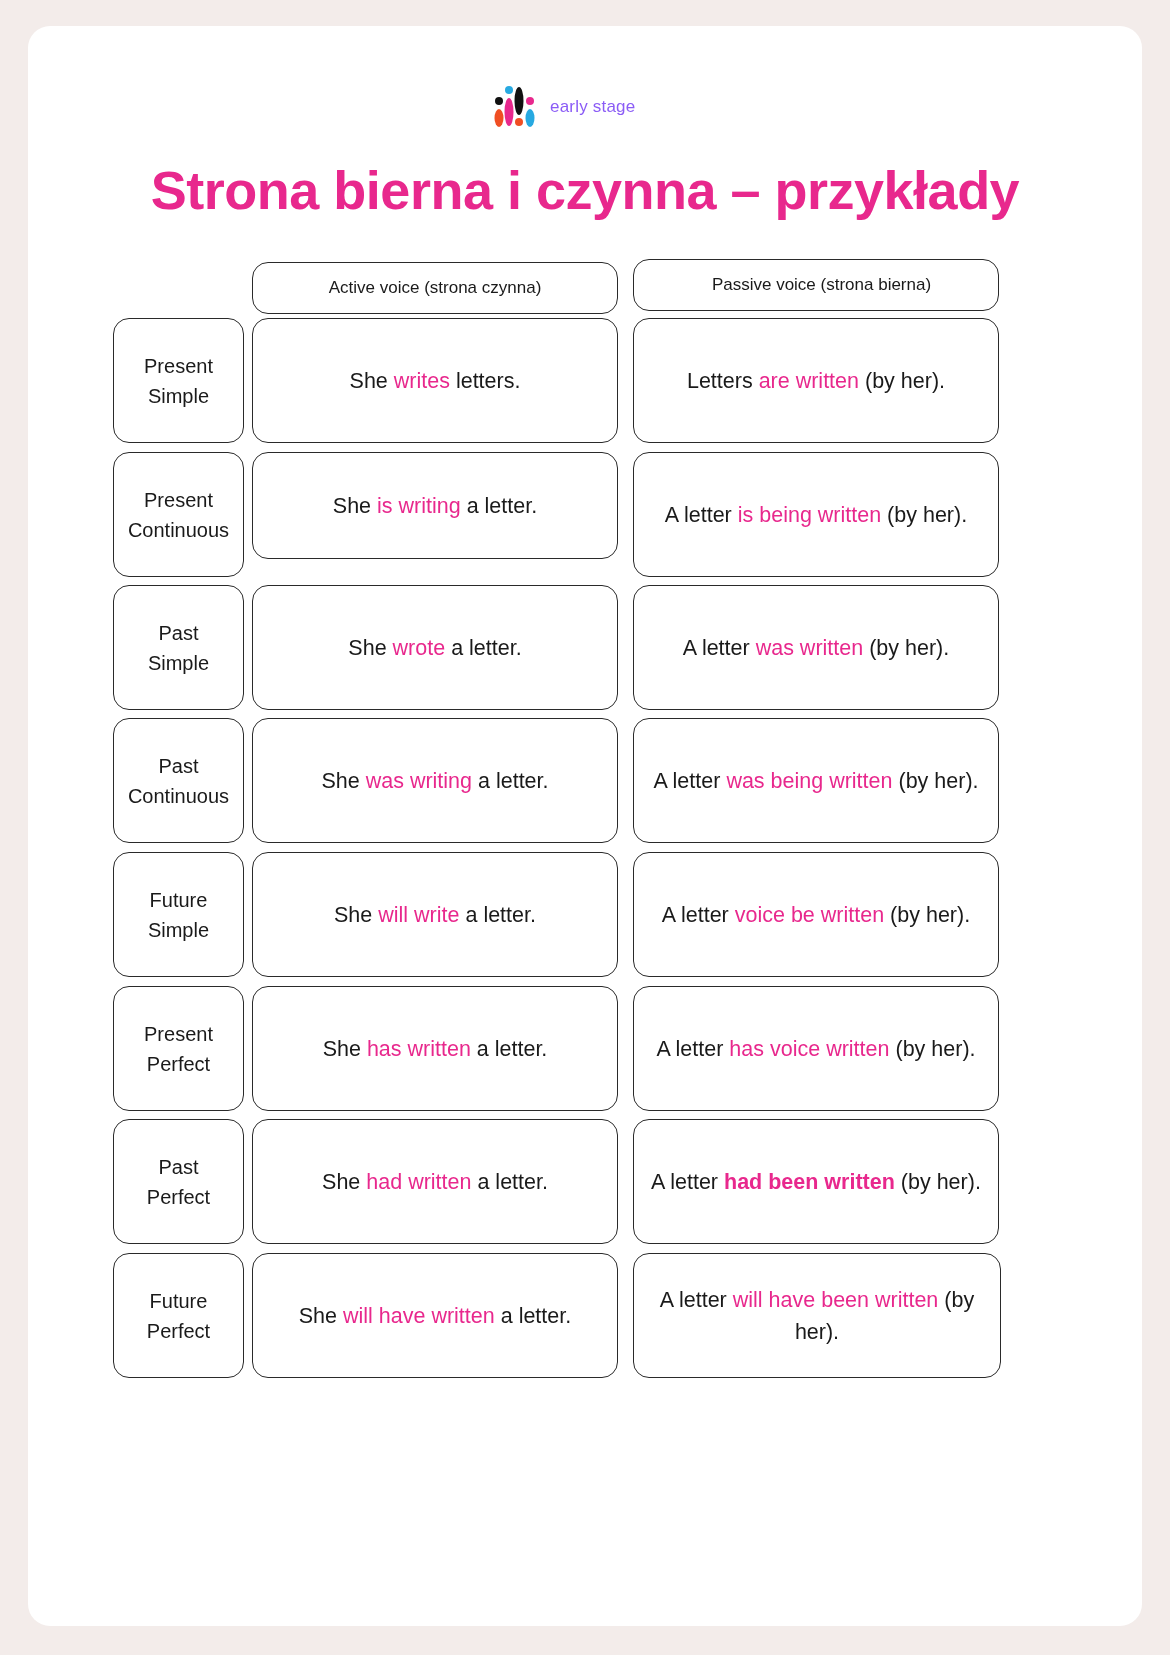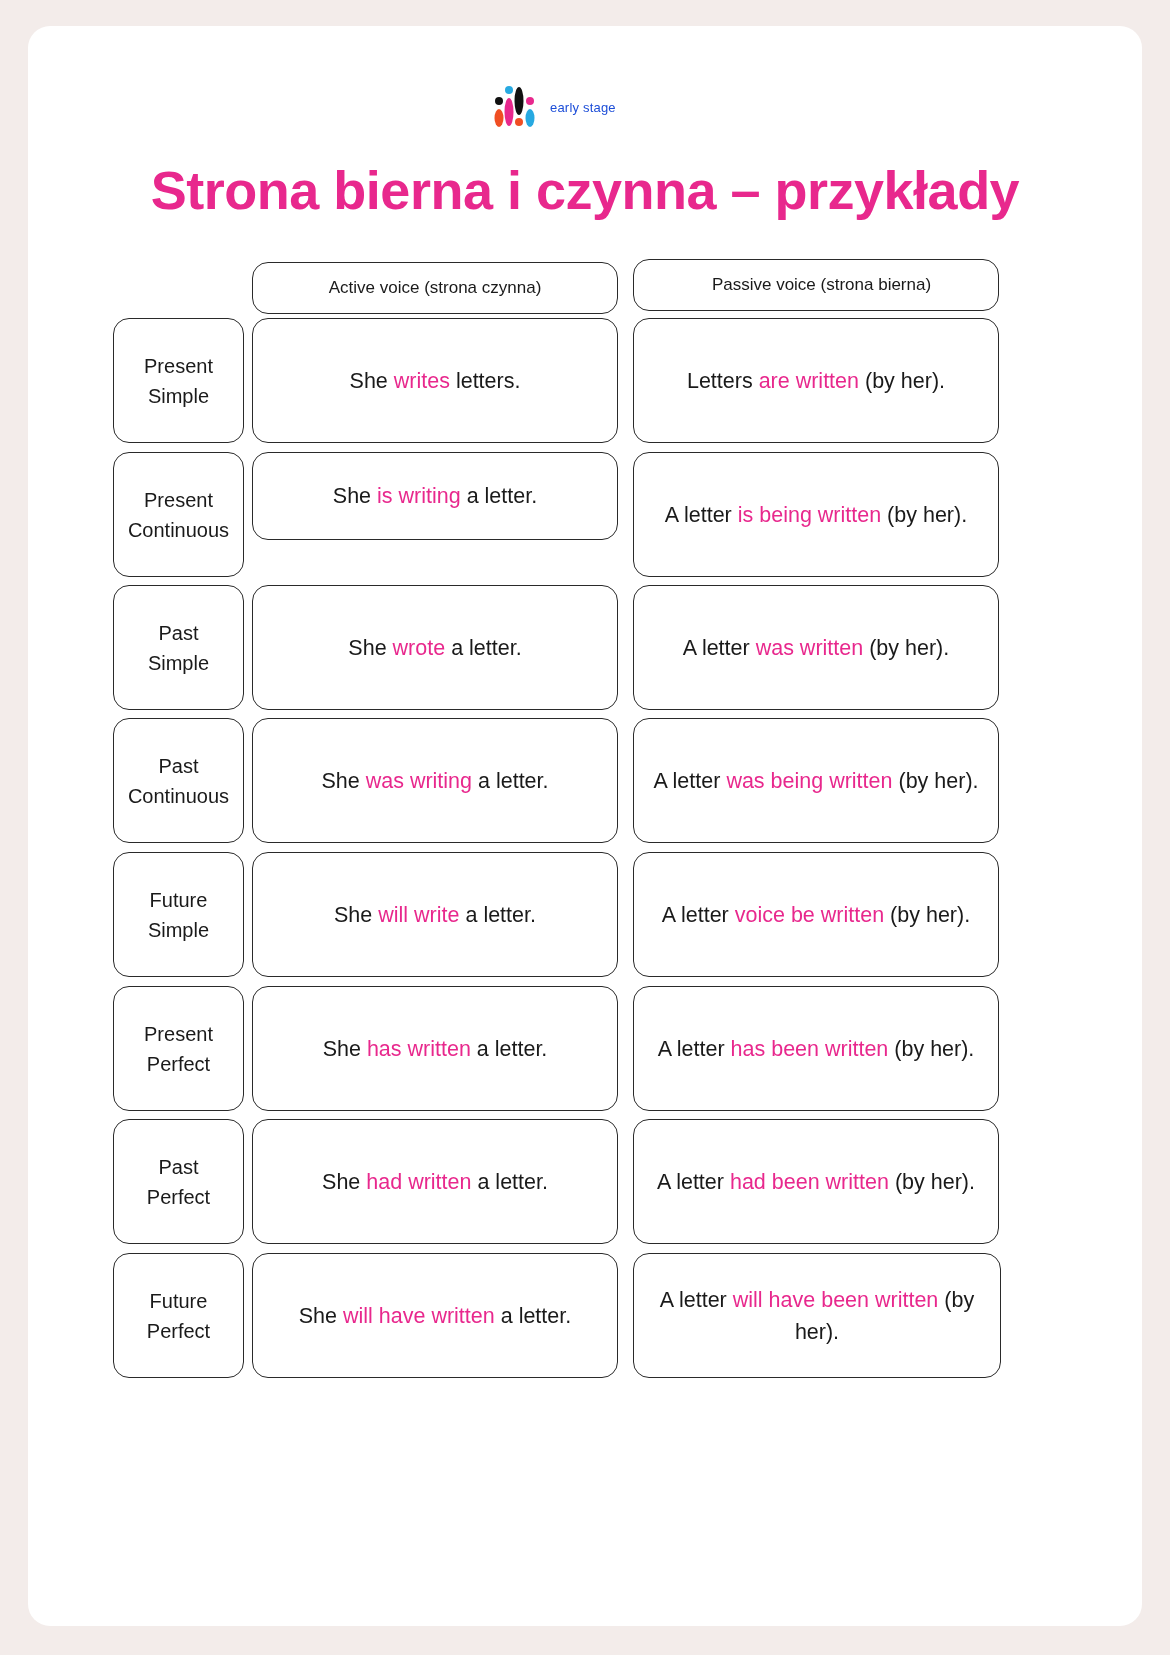--- a/index.html
+++ b/index.html
@@ -12,21 +12,21 @@
   .card {
     position:absolute; left:28px; top:26px;
     width:1114px; height:1600px;
     background:#ffffff; border-radius:22px;
   }
   .logo {
     position:absolute; left:494px; top:86px;
     display:flex; align-items:center; gap:14px;
   }
   .logo svg { display:block; }
-  .logo-text { font-size:13px; color:#1d4ed8; letter-spacing:0.2px; }
+  .logo-text { font-size:17px; color:#8b5cf6; letter-spacing:0.2px; }
   .title {
     position:absolute; left:0; right:0; top:150px;
     text-align:center; color:#e8288d;
     font-size:54px; font-weight:bold; letter-spacing:-0.5px;
     line-height:80px;
   }
   .box {
     position:absolute; box-sizing:border-box;
     border:1.6px solid #2a2a2a; border-radius:16px;
     display:flex; align-items:center; justify-content:center;
@@ -69,21 +69,21 @@
     <div class="box sent" style="left: 252px; top: 318px; width: 366px; height: 125px;">
       <span><span style="white-space: pre-wrap;">She </span><span class="hl" style="white-space: pre-wrap;">writes</span><span style="white-space: pre-wrap;"> letters.</span></span>
     </div>
     <div class="box sent" style="left: 633px; top: 318px; width: 366px; height: 125px;">
       <span><span style="white-space: pre-wrap;">Letters </span><span class="hl" style="white-space: pre-wrap;">are written</span><span style="white-space: pre-wrap;"> (by her).</span></span>
     </div>
     <div class="box tense" style="left: 113px; top: 452px; width: 131px; height: 125px; flex-direction: column;">
       <span>Present</span>
       <span>Continuous</span>
     </div>
-    <div class="box sent" style="left: 252px; top: 452px; width: 366px; height: 88px;">
+    <div class="box sent" style="left: 252px; top: 452px; width: 366px; height: 107px;">
       <span><span style="white-space: pre-wrap;">She </span><span class="hl" style="white-space: pre-wrap;">is writing</span><span style="white-space: pre-wrap;"> a letter.</span></span>
     </div>
     <div class="box sent" style="left: 633px; top: 452px; width: 366px; height: 125px;">
       <span><span style="white-space: pre-wrap;">A letter </span><span class="hl" style="white-space: pre-wrap;">is being written</span><span style="white-space: pre-wrap;"> (by her).</span></span>
     </div>
     <div class="box tense" style="left: 113px; top: 585px; width: 131px; height: 125px; flex-direction: column;">
       <span>Past</span>
       <span>Simple</span>
     </div>
     <div class="box sent" style="left: 252px; top: 585px; width: 366px; height: 125px;">
@@ -113,31 +113,31 @@
       <span><span style="white-space: pre-wrap;">A letter </span><span class="hl" style="white-space: pre-wrap;">voice be written</span><span style="white-space: pre-wrap;"> (by her).</span></span>
     </div>
     <div class="box tense" style="left: 113px; top: 986px; width: 131px; height: 125px; flex-direction: column;">
       <span>Present</span>
       <span>Perfect</span>
     </div>
     <div class="box sent" style="left: 252px; top: 986px; width: 366px; height: 125px;">
       <span><span style="white-space: pre-wrap;">She </span><span class="hl" style="white-space: pre-wrap;">has written</span><span style="white-space: pre-wrap;"> a letter.</span></span>
     </div>
     <div class="box sent" style="left: 633px; top: 986px; width: 366px; height: 125px;">
-      <span><span style="white-space: pre-wrap;">A letter </span><span class="hl" style="white-space: pre-wrap;">has been written</span><span style="white-space: pre-wrap;"> (by her).</span></span>
+      <span><span style="white-space: pre-wrap;">A letter </span><span class="hl" style="white-space: pre-wrap;">has voice written</span><span style="white-space: pre-wrap;"> (by her).</span></span>
     </div>
     <div class="box tense" style="left: 113px; top: 1119px; width: 131px; height: 125px; flex-direction: column;">
       <span>Past</span>
       <span>Perfect</span>
     </div>
     <div class="box sent" style="left: 252px; top: 1119px; width: 366px; height: 125px;">
       <span><span style="white-space: pre-wrap;">She </span><span class="hl" style="white-space: pre-wrap;">had written</span><span style="white-space: pre-wrap;"> a letter.</span></span>
     </div>
     <div class="box sent" style="left: 633px; top: 1119px; width: 366px; height: 125px;">
-      <span><span style="white-space: pre-wrap;">A letter </span><span class="hl" style="white-space: pre-wrap;">had been written</span><span style="white-space: pre-wrap;"> (by her).</span></span>
+      <span><span style="white-space: pre-wrap;">A letter </span><span class="hl" style="white-space: pre-wrap; font-weight: bold;">had been written</span><span style="white-space: pre-wrap;"> (by her).</span></span>
     </div>
     <div class="box tense" style="left: 113px; top: 1253px; width: 131px; height: 125px; flex-direction: column;">
       <span>Future</span>
       <span>Perfect</span>
     </div>
     <div class="box sent" style="left: 252px; top: 1253px; width: 366px; height: 125px;">
       <span><span style="white-space: pre-wrap;">She </span><span class="hl" style="white-space: pre-wrap;">will have written</span><span style="white-space: pre-wrap;"> a letter.</span></span>
     </div>
     <div class="box sent" style="left: 633px; top: 1253px; width: 368px; height: 125px;">
       <span><span style="white-space: pre-wrap;">A letter </span><span class="hl" style="white-space: pre-wrap;">will have been written</span><span style="white-space: pre-wrap;"> (by her).</span></span>

